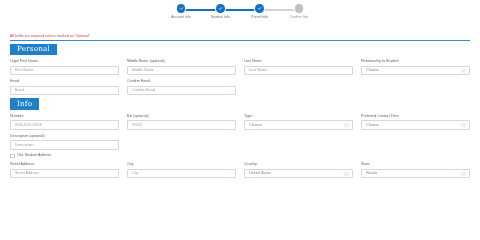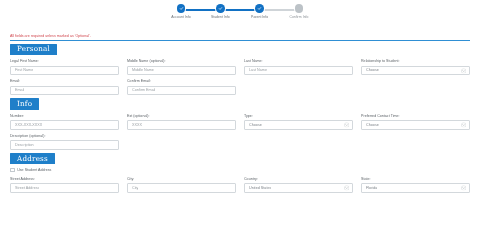--- a/index.html
+++ b/index.html
@@ -341,21 +341,20 @@
         <span class="ph">Description</span>
       </div>
     </div>
     <div class="field"></div>
     <div class="field"></div>
     <div class="field"></div>
   </div>
 </div>
 
 <div class="section">
-  <div class="section-head">Address</div>
 
   <div class="checkrow">
     <span class="checkbox"></span>
     <span class="check-label">Use Student Address</span>
   </div>
 
   <div class="row">
     <div class="field">
       <div class="field-label">Street Address:</div>
       <div class="input">

